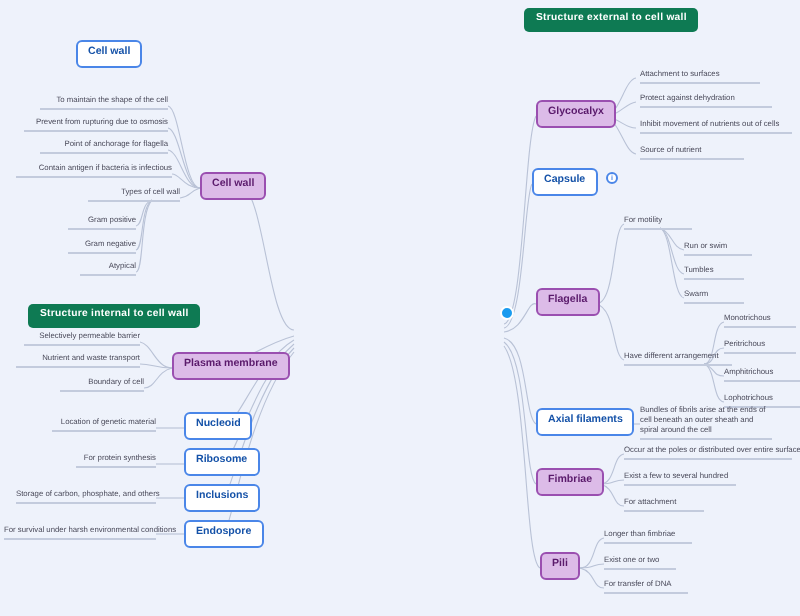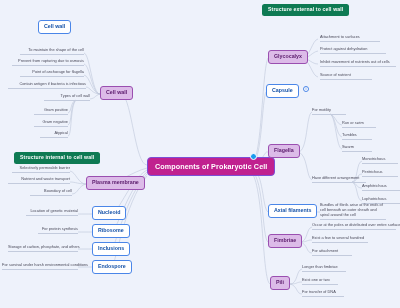--- a/index.html
+++ b/index.html
@@ -159,23 +159,20 @@
       <path d="M300,242 C308,242 306,228 312,227"></path>
       <path d="M300,242 C308,242 306,240 312,240"></path>
       <path d="M300,242 C308,244 306,253 312,253"></path>
 
       <path d="M290,284 C298,284 296,270 302,269"></path>
       <path d="M290,284 C298,284 296,282 302,282"></path>
       <path d="M290,284 C298,286 296,294 302,294"></path>
     </g>
   </svg>
 
-  <div class="node central" style="left:147px;top:157px;">
-    <span>Components of Prokaryotic Cell</span>
-  </div>
   <div class="central-badge" style="left:250px;top:153px;"></div>
 
   <div class="node green" style="left:262px;top:4px;">
     <span>Structure external to cell wall</span>
   </div>
   <div class="node green" style="left:14px;top:152px;">
     <span>Structure internal to cell wall</span>
   </div>
 
   <div class="node blue" style="left:38px;top:20px;">

